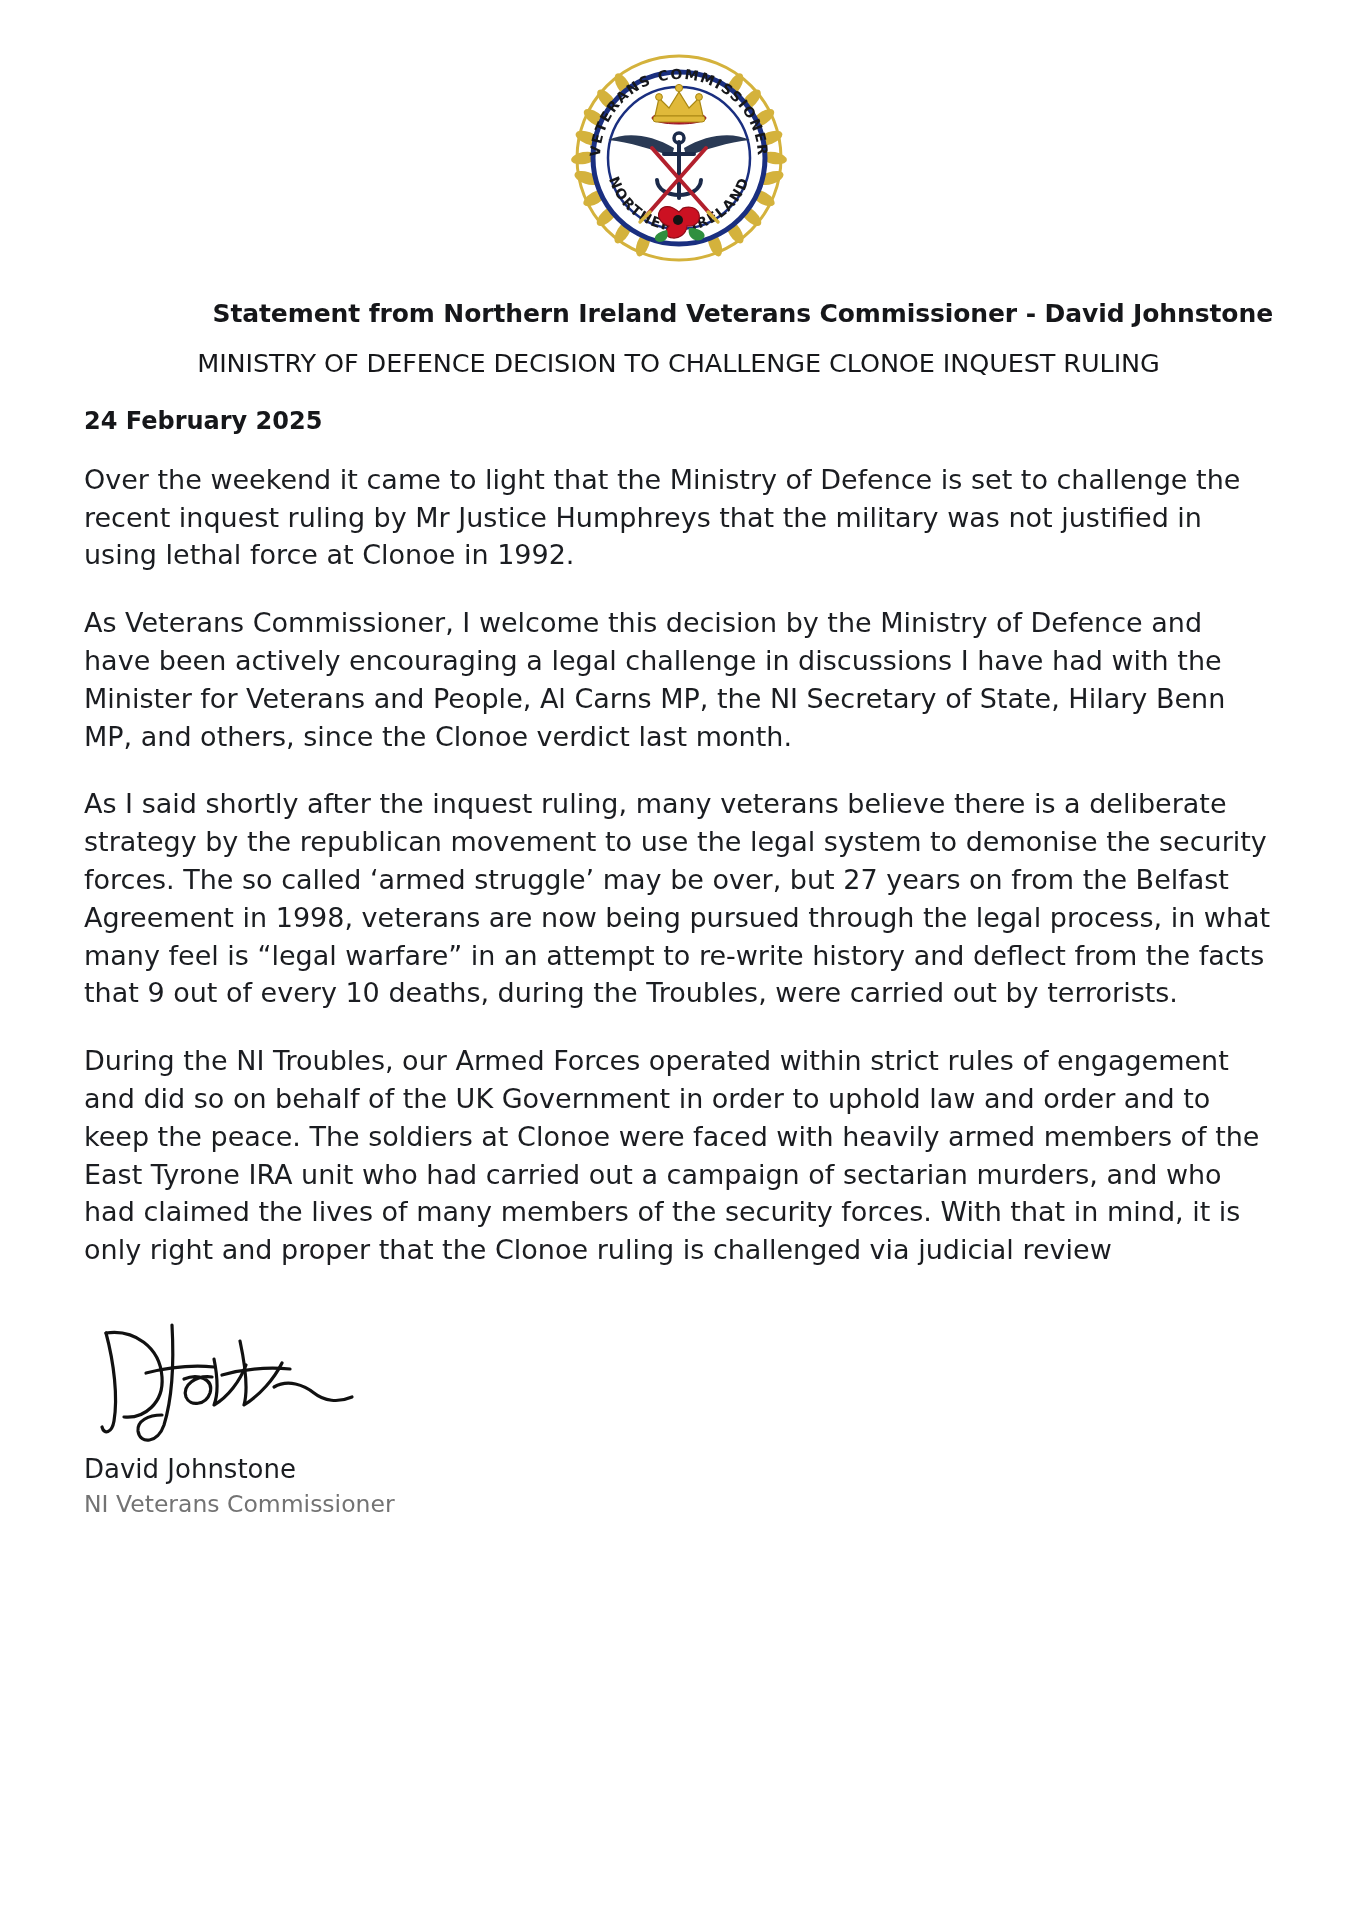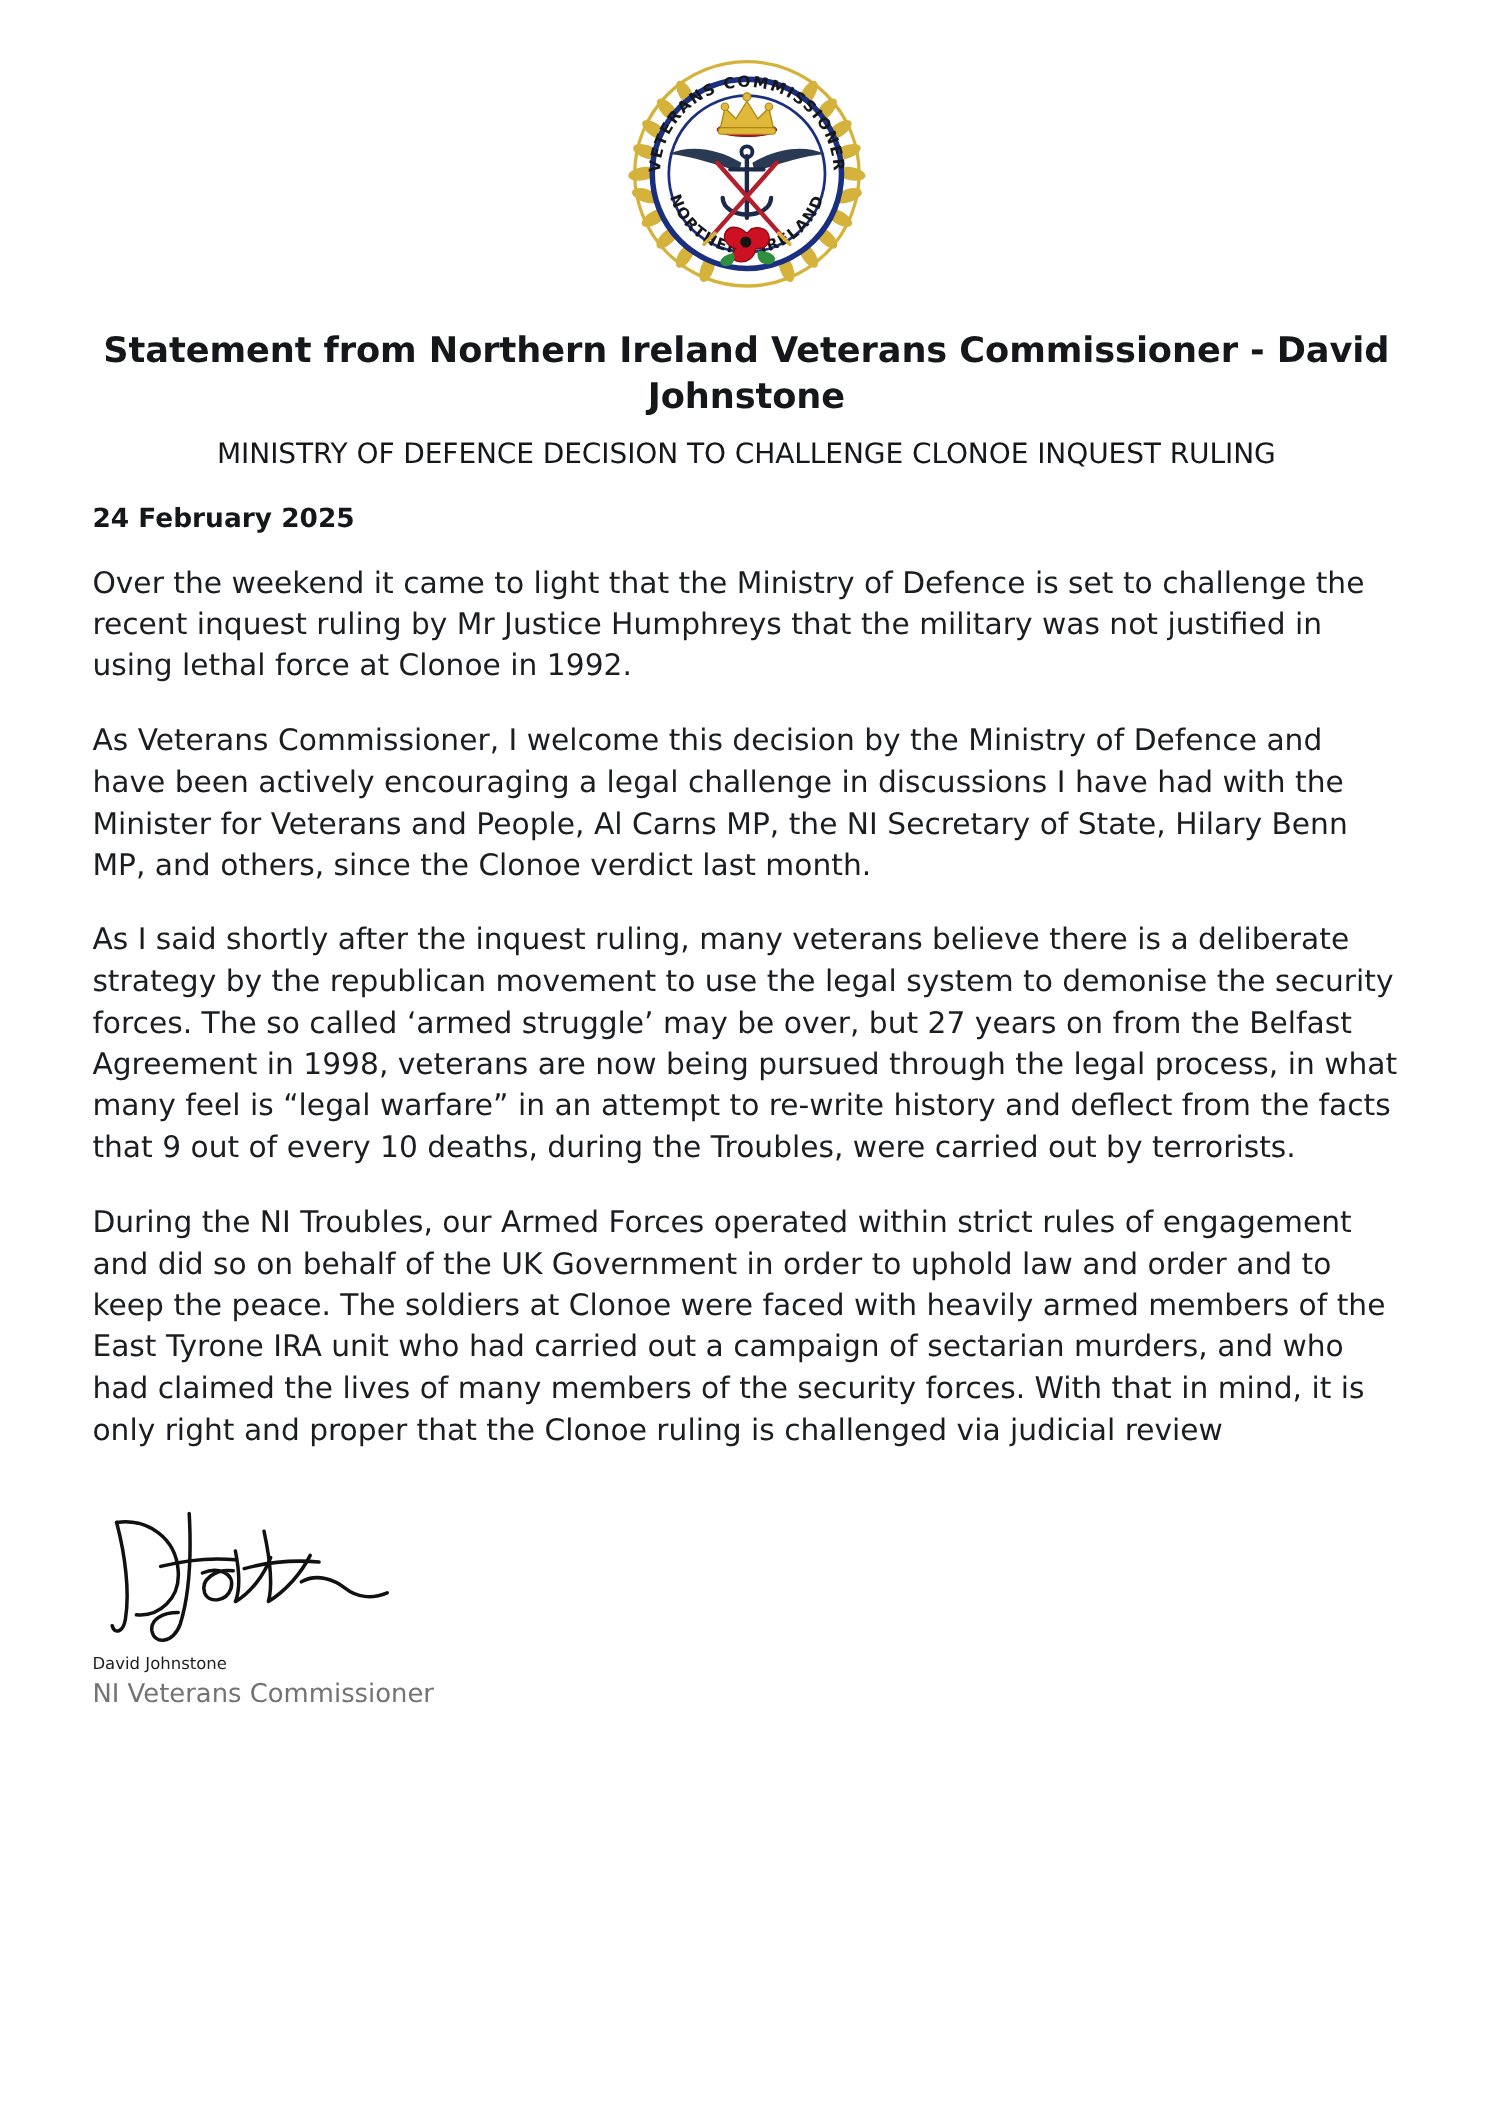--- a/index.html
+++ b/index.html
@@ -32,22 +32,22 @@
   }
   .crest {
     position: relative;
     width: 250px;
     height: 250px;
   }
   .crest svg { display: block; }
 
   
   .title-1 {
-    text-align: center;
-    font-size: 32px;
+    text-align: right;
+    font-size: 25px;
     font-weight: 700;
     letter-spacing: -0.1px;
     color: #16171a;
     margin: 0 0 16px 0;
     line-height: 1.3;
   }
   .title-2 {
     text-align: center;
     font-size: 25.5px;
     font-weight: 400;
@@ -77,21 +77,21 @@
   
   .sig-block {
     margin-top: 48px;
   }
   .signature {
     width: 300px;
     height: 130px;
     margin-left: 4px;
   }
   .sig-name {
-    font-size: 15px;
+    font-size: 26px;
     line-height: 1.42;
     color: #1b1d21;
     margin: 4px 0 0 0;
   }
   .sig-role {
     font-size: 23.5px;
     line-height: 1.42;
     color: #737373;
     margin: 0;
   }

